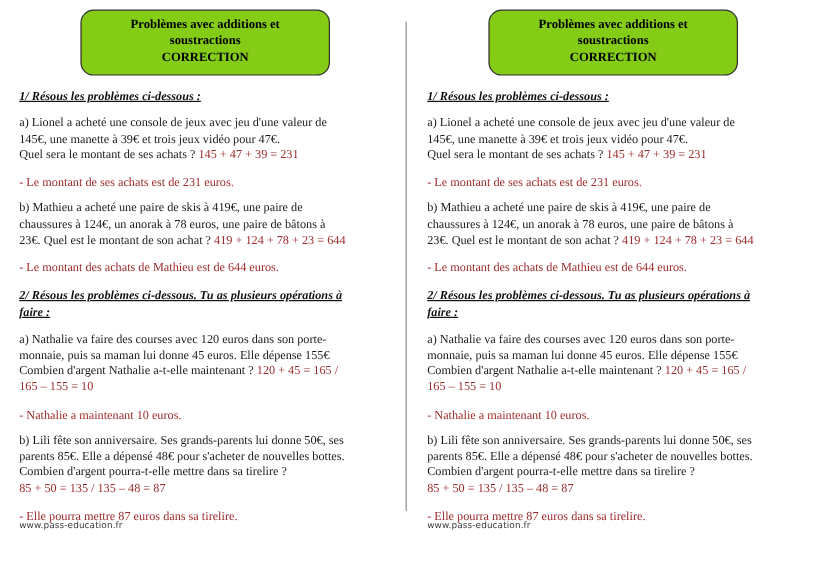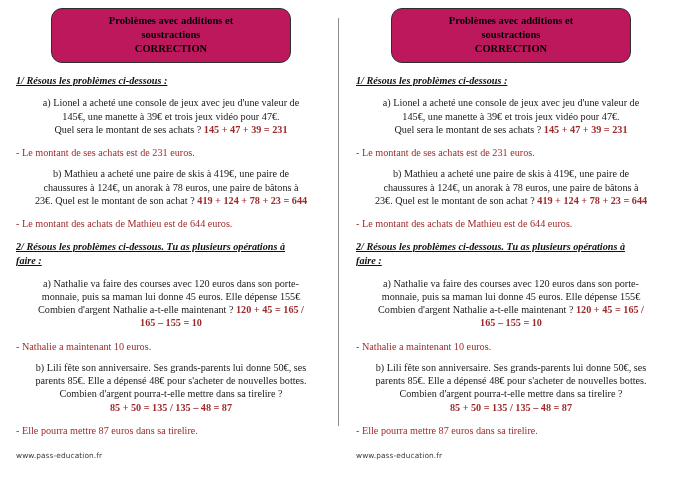--- a/index.html
+++ b/index.html
@@ -46,23 +46,23 @@
     position: relative;
   }
 
   
   .title-box-wrap {
     display: flex;
     justify-content: center;
     padding-top: 8px;
   }
   .title-box {
-    width: 240px;
+    width: 208px;
     box-sizing: border-box;
-    background: #be185d;
+    background: #84cc16;
     border: 1px solid #2e2e2e;
     border-radius: 11px;
     padding: 5px 6px 6px 6px;
     text-align: center;
     font-weight: bold;
     font-size: 10.5px;
     line-height: 1.32;
     color: #000000;
   }
   .title-line { display: block; }
@@ -82,40 +82,40 @@
     color: #111111;
   }
   .sec-heading .u {
     text-decoration: underline;
     font-style: italic;
   }
 
   .para {
     margin: 9px 0 0 0;
     line-height: 1.30;
-    text-align: center;
+    text-align: left;
   }
   .para.tight { margin-top: 8px; }
 
   .answer-line {
     margin: 10px 0 0 0;
     font-weight: normal;
     color: #9c2a2a;
     line-height: 1.30;
   }
 
   .red {
     color: #9c2a2a;
-    font-weight: bold;
+    font-weight: normal;
   }
 
   
   .footer {
     position: absolute;
-    bottom: 20px;
+    bottom: 38px;
     left: 16px;
     font-family: "DejaVu Sans", "Liberation Sans", sans-serif;
     font-size: 7.4px;
     color: #3a3a3a;
     letter-spacing: 0.1px;
   }
   .column.right .footer {
     left: 16px;
   }
 </style>

